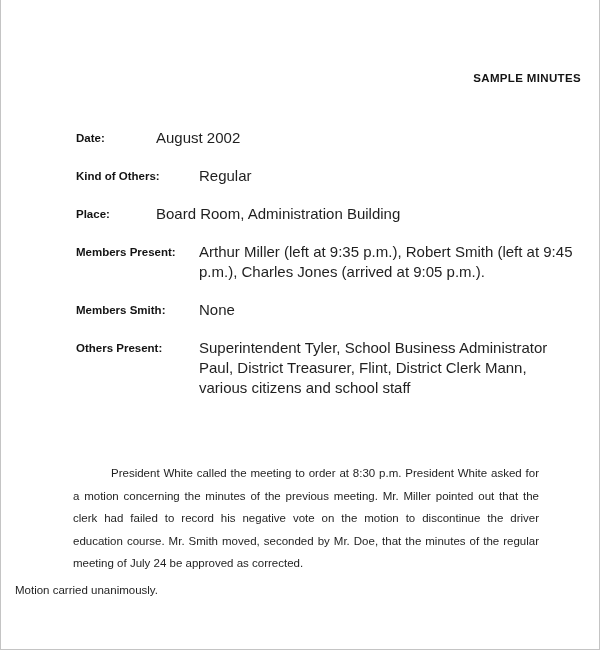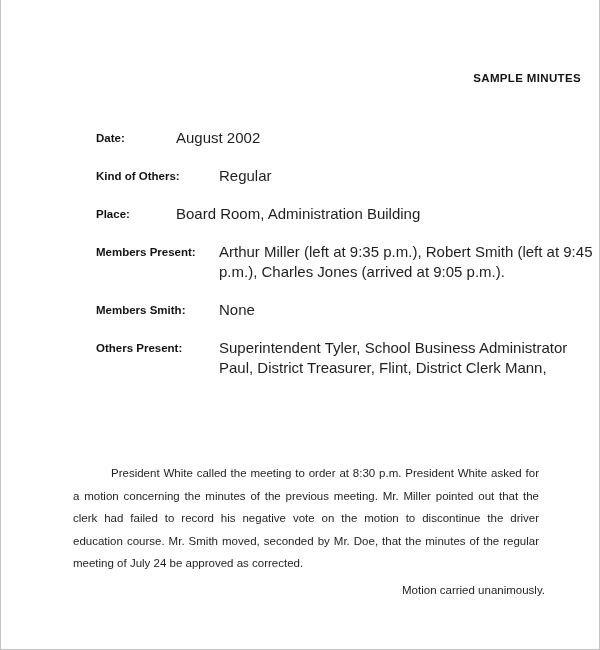--- a/index.html
+++ b/index.html
@@ -37,21 +37,20 @@
   .fields {
     position: absolute;
     top: 128px;
     left: 75px;
     width: 470px;
   }
   .field-row {
     display: flex;
     align-items: flex-start;
     margin-bottom: 18px;
-    margin-left: 20px;
   }
   .field-label {
     font-size: 11.5px;
     font-weight: bold;
     color: #131313;
     flex: 0 0 auto;
     line-height: 20px;
     white-space: nowrap;
   }
   .field-value {
@@ -77,21 +76,21 @@
     text-align: justify;
     text-indent: 38px;
     color: #1f1f1f;
     hyphens: none;
   }
   .closing {
     position: absolute;
     top: 580px;
     left: 0;
     width: 544px;
-    text-align: right;
+    text-align: left;
     font-size: 11.5px;
     line-height: 20px;
     color: #1f1f1f;
   }
   .closing span { padding-left: 14px; }
 </style>
 </head>
 <body>
 
 <div class="page">
@@ -128,20 +127,21 @@
         <div class="field-label">Members Smith:</div>
         <div class="field-value">
           <span class="value-line">None</span>
         </div>
       </div>
       <div class="field-row stop-b">
         <div class="field-label">Others Present:</div>
         <div class="field-value">
           <span class="value-line">Superintendent Tyler, School Business Administrator</span>
           <span class="value-line">Paul, District Treasurer, Flint, District Clerk Mann,</span>
+          <span class="value-line">various citizens and school staff</span>
         </div>
       </div>
     </div>
 
   <div class="body-text">President White called the meeting to order at 8:30 p.m.  President White asked for a motion concerning the minutes of the previous meeting.  Mr. Miller pointed out that the clerk had failed to record his negative vote on the motion to discontinue the driver education course.  Mr. Smith moved, seconded by Mr. Doe, that the minutes of the regular meeting of July 24 be approved as corrected.</div>
 
   <div class="closing">
     <span>Motion carried unanimously.</span>
   </div>
 

